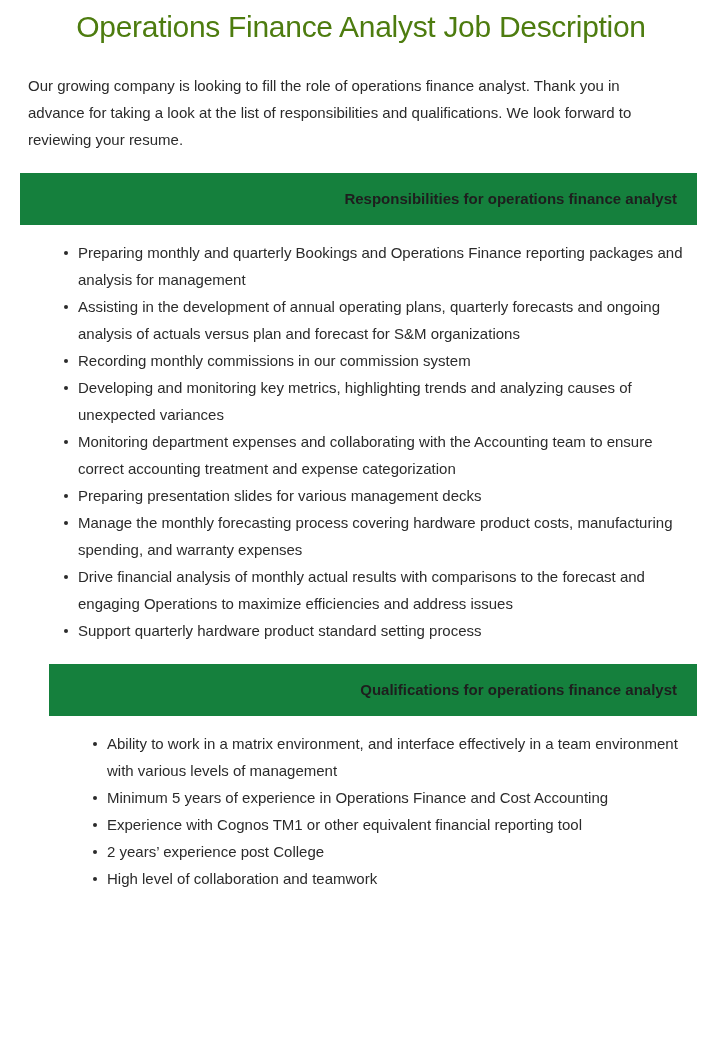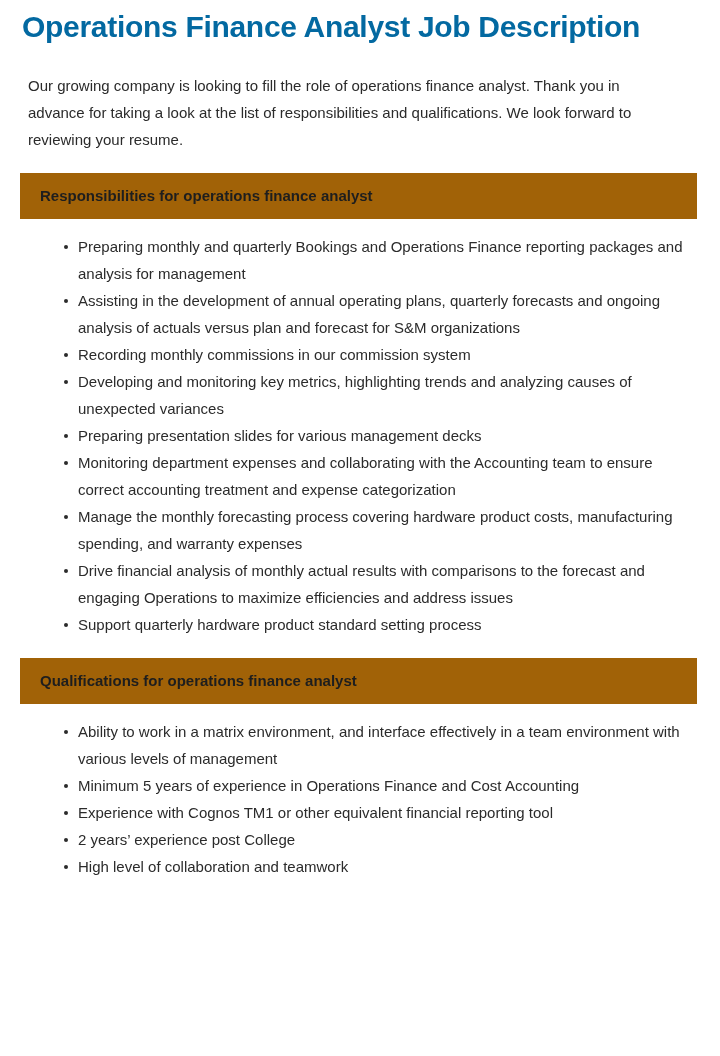--- a/index.html
+++ b/index.html
@@ -21,43 +21,45 @@
     box-sizing: border-box;
     padding: 0;
   }
 
   
   .doc-title {
     margin: 0;
     padding: 8px 20px 0 22px;
     font-size: 30px;
     line-height: 38px;
-    font-weight: 700;
+    font-weight: 400;
     letter-spacing: -0.3px;
-    color: #0369a1;
+    color: #4d7c0f;
+    text-align: center;
   }
 
   
   .intro {
     margin: 8px;
     padding: 18px 34px 0 20px;
     font-size: 15px;
     line-height: 27px;
     color: #2b2b2b;
   }
 
   
   .section-bar {
     margin: 20px 23px 0 20px;
-    background: #a16207;
-    height: 46px;
+    background: #15803d;
+    height: 52px;
     display: flex;
     align-items: center;
     padding: 0 20px;
     box-sizing: border-box;
+    justify-content: flex-end;
   }
   .section-bar-title {
     font-size: 15px;
     font-weight: 700;
     color: #1e1e1e;
     line-height: 20px;
   }
 
   
   .bullet-list {
@@ -79,20 +81,21 @@
     left: 0;
     top: 12px;
     width: 4px;
     height: 4px;
     border-radius: 50%;
     background: #2b2b2b;
   }
 
   .section-block + .section-block {
     margin-top: 6px;
+    margin-left: 29px;
   }
 </style>
 </head>
 <body>
 
 <div class="page">
 
   <h1 class="doc-title">Operations Finance Analyst Job Description</h1>
 
   <p class="intro">Our growing company is looking to fill the role of operations finance analyst. Thank you in advance for taking a look at the list of responsibilities and qualifications. We look forward to reviewing your resume.</p>
@@ -100,22 +103,22 @@
   <div id="sections-container">
       <div class="section-block">
         <div class="section-bar">
           <span class="section-bar-title">Responsibilities for operations finance analyst</span>
         </div>
         <ul class="bullet-list">
           <li class="bullet-item">Preparing monthly and quarterly Bookings and Operations Finance reporting packages and analysis for management</li>
           <li class="bullet-item">Assisting in the development of annual operating plans, quarterly forecasts and ongoing analysis of actuals versus plan and forecast for S&amp;M organizations</li>
           <li class="bullet-item">Recording monthly commissions in our commission system</li>
           <li class="bullet-item">Developing and monitoring key metrics, highlighting trends and analyzing causes of unexpected variances</li>
+          <li class="bullet-item">Monitoring department expenses and collaborating with the Accounting team to ensure correct accounting treatment and expense categorization</li>
           <li class="bullet-item">Preparing presentation slides for various management decks</li>
-          <li class="bullet-item">Monitoring department expenses and collaborating with the Accounting team to ensure correct accounting treatment and expense categorization</li>
           <li class="bullet-item">Manage the monthly forecasting process covering hardware product costs, manufacturing spending, and warranty expenses</li>
           <li class="bullet-item">Drive financial analysis of monthly actual results with comparisons to the forecast and engaging Operations to maximize efficiencies and address issues</li>
           <li class="bullet-item">Support quarterly hardware product standard setting process</li>
         </ul>
       </div>
       <div class="section-block">
         <div class="section-bar">
           <span class="section-bar-title">Qualifications for operations finance analyst</span>
         </div>
         <ul class="bullet-list">

